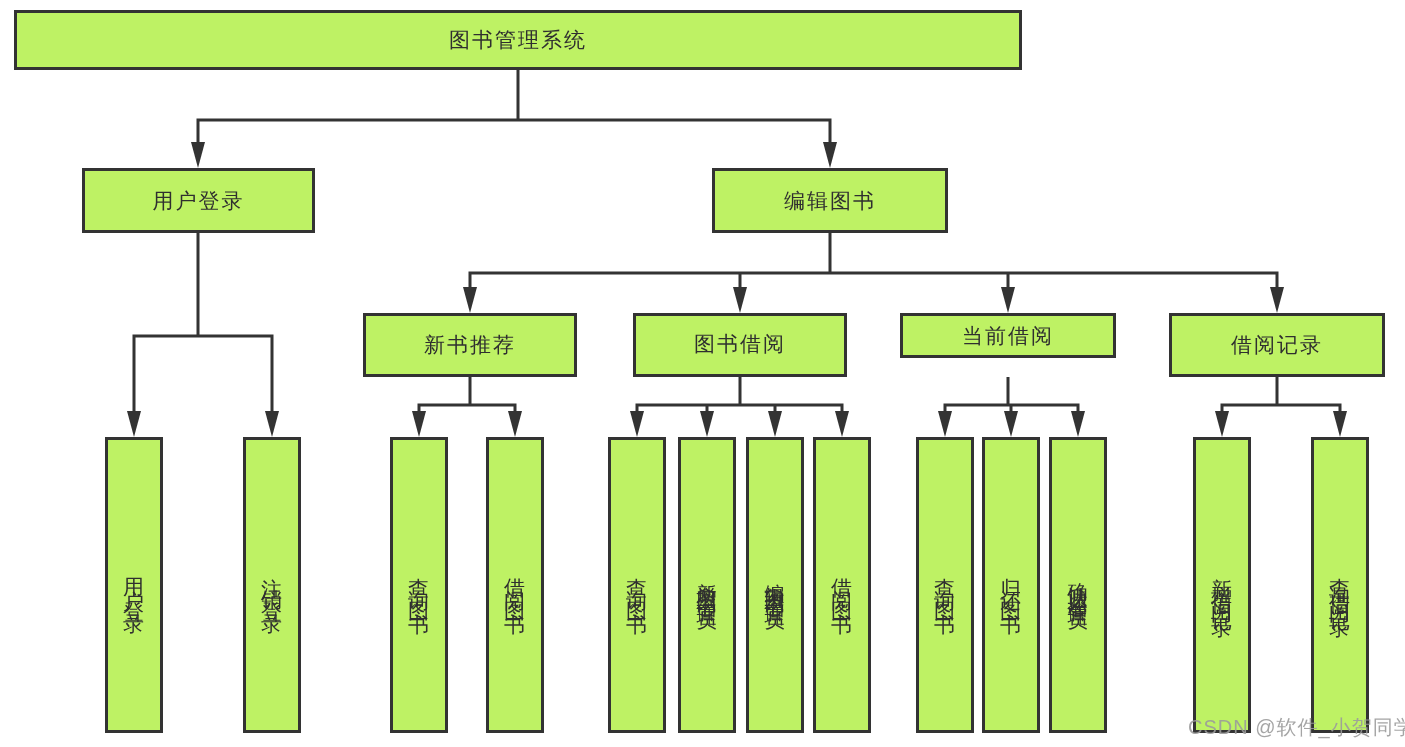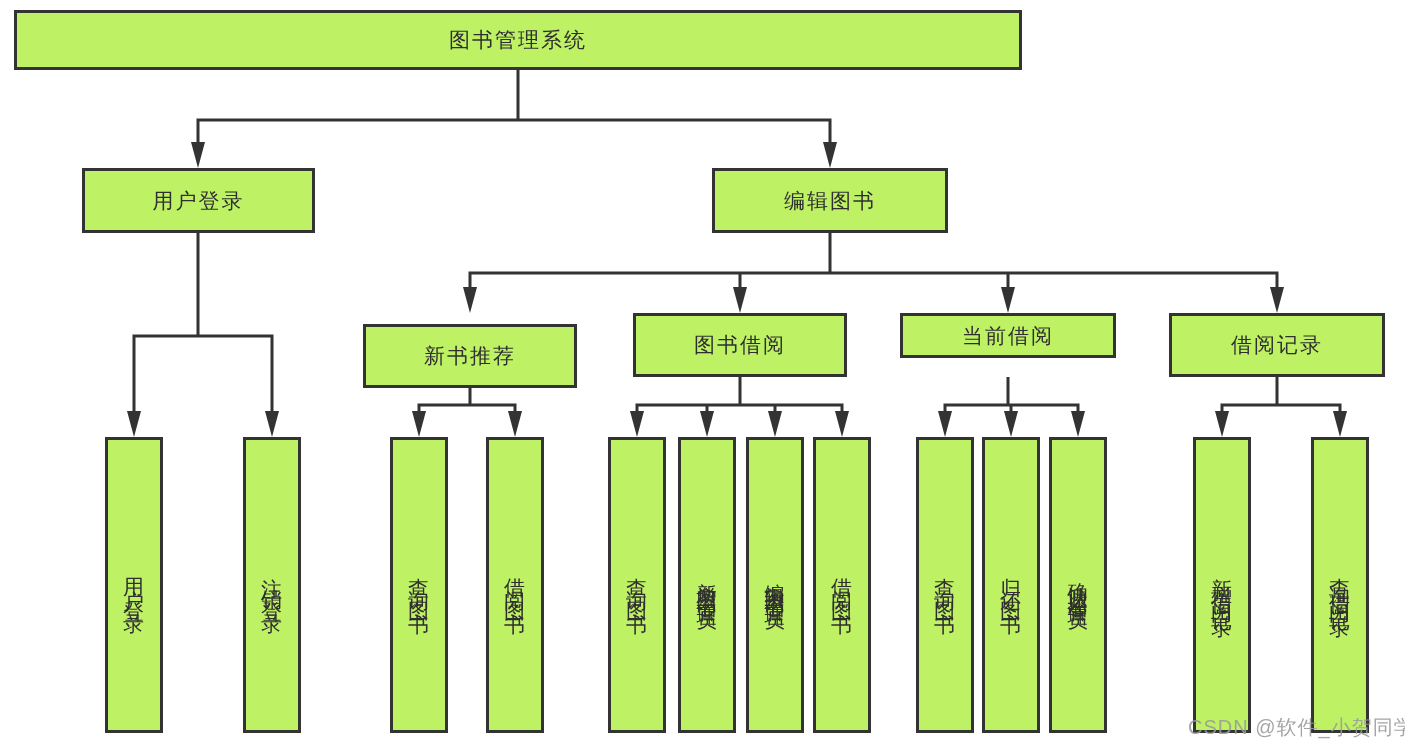--- a/index.html
+++ b/index.html
@@ -30,22 +30,22 @@
     writing-mode:vertical-lr;
     text-orientation:mixed;
   }
   .sp12{letter-spacing:12px;}
   .sp8{letter-spacing:8px;}
   .sp4{letter-spacing:4px;font-size:20px;}
 
   #n-root{left:14px;top:10px;width:1008px;height:60px;}
   #n-user-login{left:82px;top:168px;width:233px;height:65px;}
   #n-book-mgmt{left:712px;top:168px;width:236px;height:65px;}
-  #n-new-book{left:363px;top:324px;width:214px;height:64px;}
-  #n-borrow{left:633px;top:313px;width:214px;height:64px;}
+  #n-new-book{left:363px;top:313px;width:214px;height:64px;}
+  #n-borrow{left:633px;top:313px;width:214px;height:64px;font-family:Liberation Serif, serif;}
   #n-current{left:900px;top:313px;width:216px;height:45px;}
   #n-records{left:1169px;top:313px;width:216px;height:64px;}
 
   #lf1{left:105px;}  #lf2{left:243px;}
   #lf3{left:390px;}  #lf4{left:486px;}
   #lf5{left:608px;}  #lf6{left:678px;}
   #lf7{left:746px;}  #lf8{left:813px;}
   #lf9{left:916px;}  #lf10{left:982px;} #lf11{left:1049px;}
   #lf12{left:1193px;} #lf13{left:1311px;}
 

